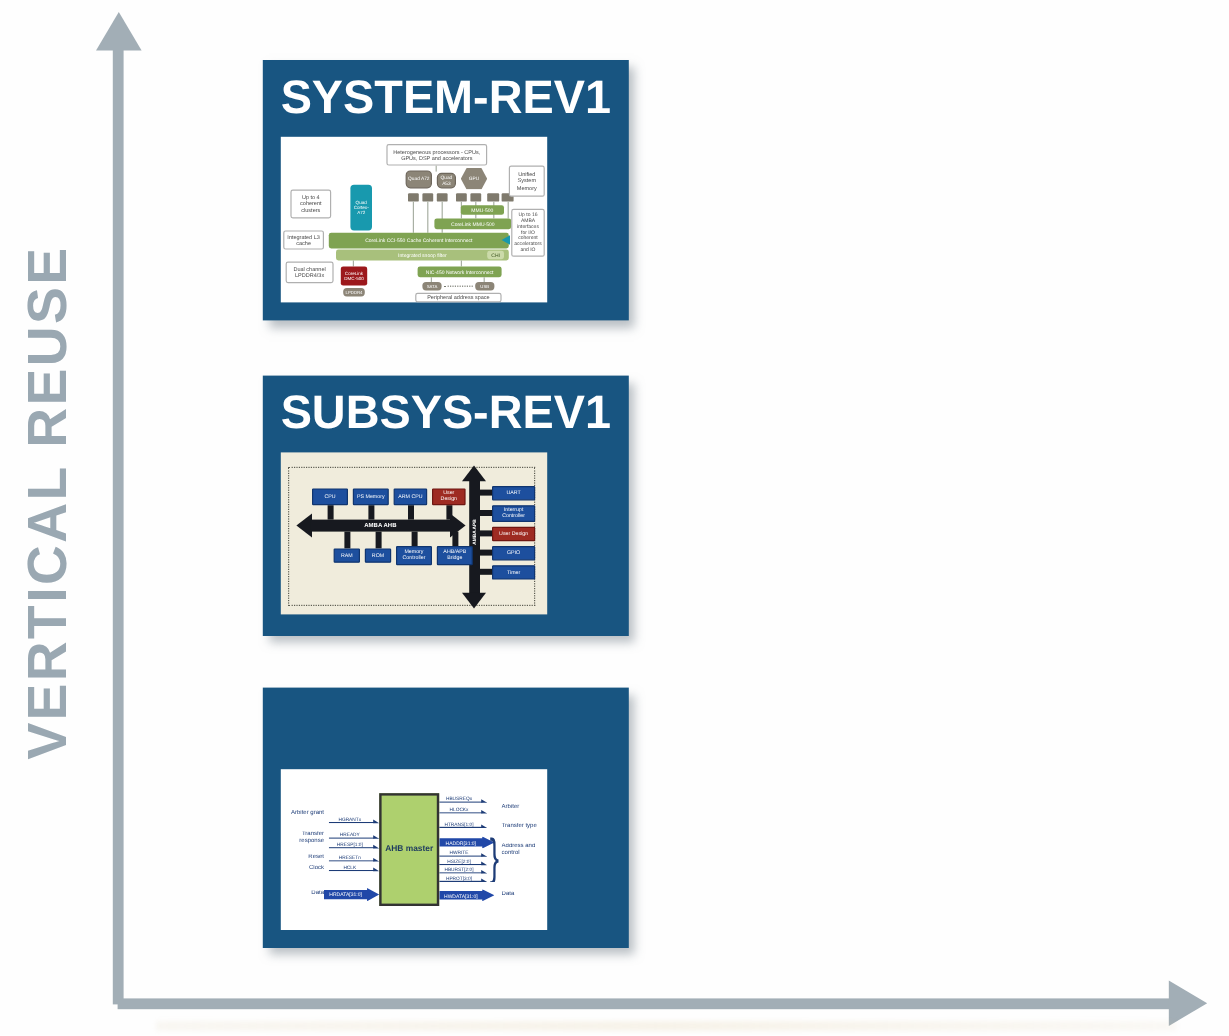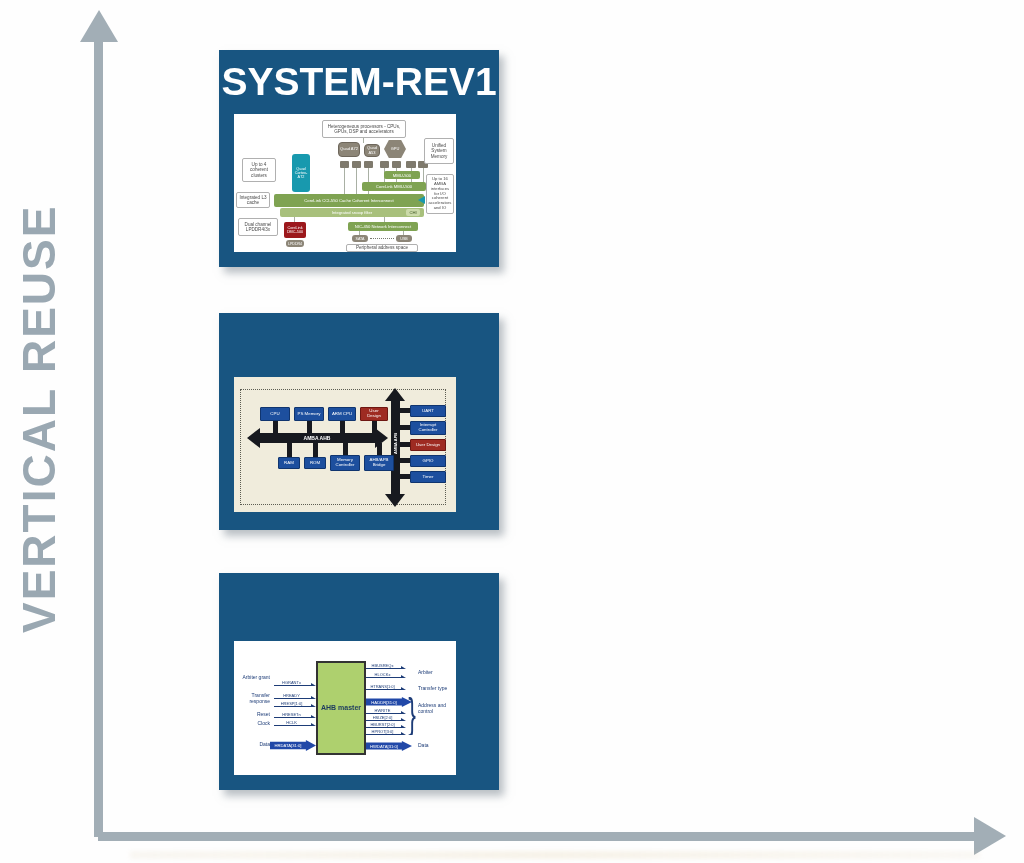--- a/index.html
+++ b/index.html
@@ -18,21 +18,21 @@
           border-left:32px solid #a2aeb6;}
   .ylabel{position:absolute;left:12px;top:188px;height:462px;width:64px;
           writing-mode:vertical-rl;transform:rotate(180deg);
           font-weight:bold;font-size:46px;letter-spacing:2px;color:#9aa8b2;
           text-align:center;white-space:nowrap;}
   .smudge{position:absolute;left:130px;top:851px;width:850px;height:8px;opacity:.5;
           background:linear-gradient(90deg,rgba(214,196,158,.25),rgba(226,208,168,.5),rgba(214,196,158,.2));
           filter:blur(2px);}
 
   
-  .card{position:absolute;left:219px;width:280px;height:217px;background:#185581;
+  .card{position:absolute;left:219px;width:305px;height:217px;background:#185581;
         box-shadow:5px 6px 8px rgba(130,140,150,.55);}
   .card-title{position:absolute;left:0;top:0;width:100%;height:64px;display:flex;
         align-items:center;justify-content:center;color:#fff;font-weight:bold;
         font-size:39px;letter-spacing:0px;white-space:nowrap;}
   .panel{position:absolute;left:15px;width:222px;background:#fff;overflow:hidden;}
   .panel *{overflow:hidden;}
 
   
   .co{position:absolute;background:#fff;border:1px solid #b0b0b0;border-radius:2px;
       color:#4a4a4a;font-size:4.6px;line-height:1.18;text-align:center;padding:1px 2px;
@@ -162,20 +162,21 @@
       <div class="pill" style="left:162px;top:121px;width:16px;height:7px;">USB</div>
       <div class="lnd" style="left:136px;top:124px;width:24px;"></div>
       <div class="co" style="left:112px;top:130px;width:72px;height:8px;">Peripheral address space</div>
 
       <div class="co" style="left:192px;top:60px;width:28px;height:40px;font-size:4.2px;">Up to 16 AMBA interfaces for I/O coherent accelerators and IO</div>
       <div class="tri-teal" style="left:184px;top:82px;"></div>
     </div>
   </section>
 
   <section class="card" style="top:313px;">
+    <div class="card-title">SUBSYS-REV1</div>
     <div class="panel panel-cream" style="top:64px;height:135px;">
       <div class="dotted" style="left:6px;top:12px;width:206px;height:116px;"></div>
 
       <div class="bh-left" style="left:13px;top:51px;"></div>
       <div class="busH" style="left:25px;top:56px;width:116px;height:10px;"></div>
       <div class="bh-right" style="left:141px;top:51px;"></div>
       <div class="buslbl" style="left:60px;top:58px;width:46px;">AMBA AHB</div>
 
       <div class="bh-up" style="left:151px;top:11px;"></div>
       <div class="busV" style="left:157px;top:23px;width:9px;height:95px;"></div>

